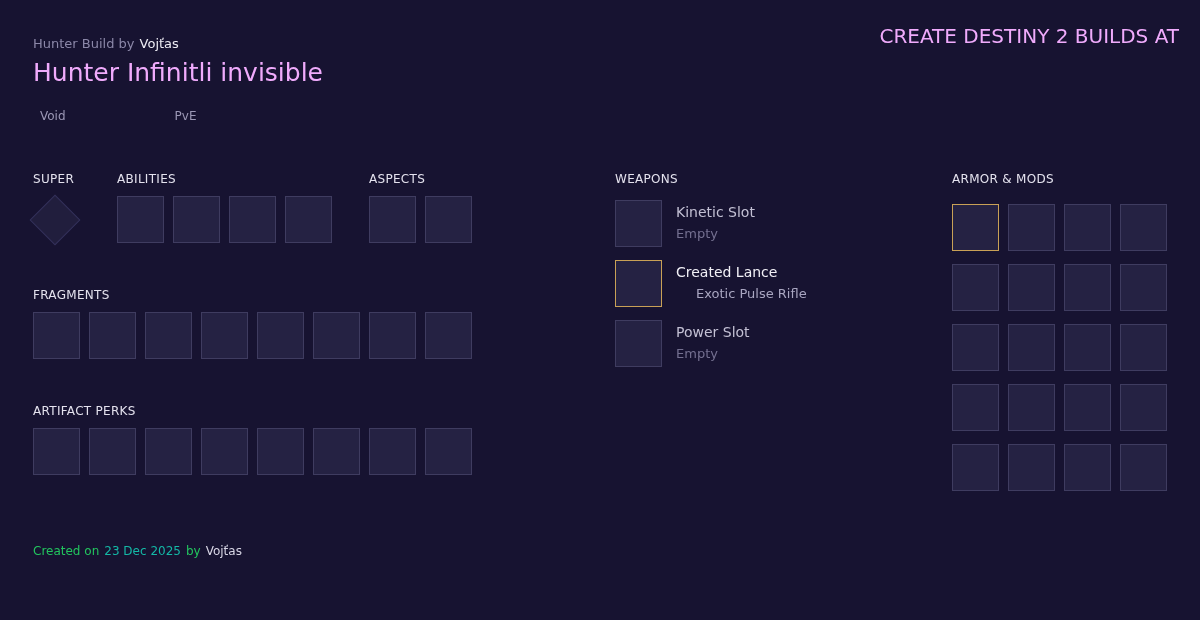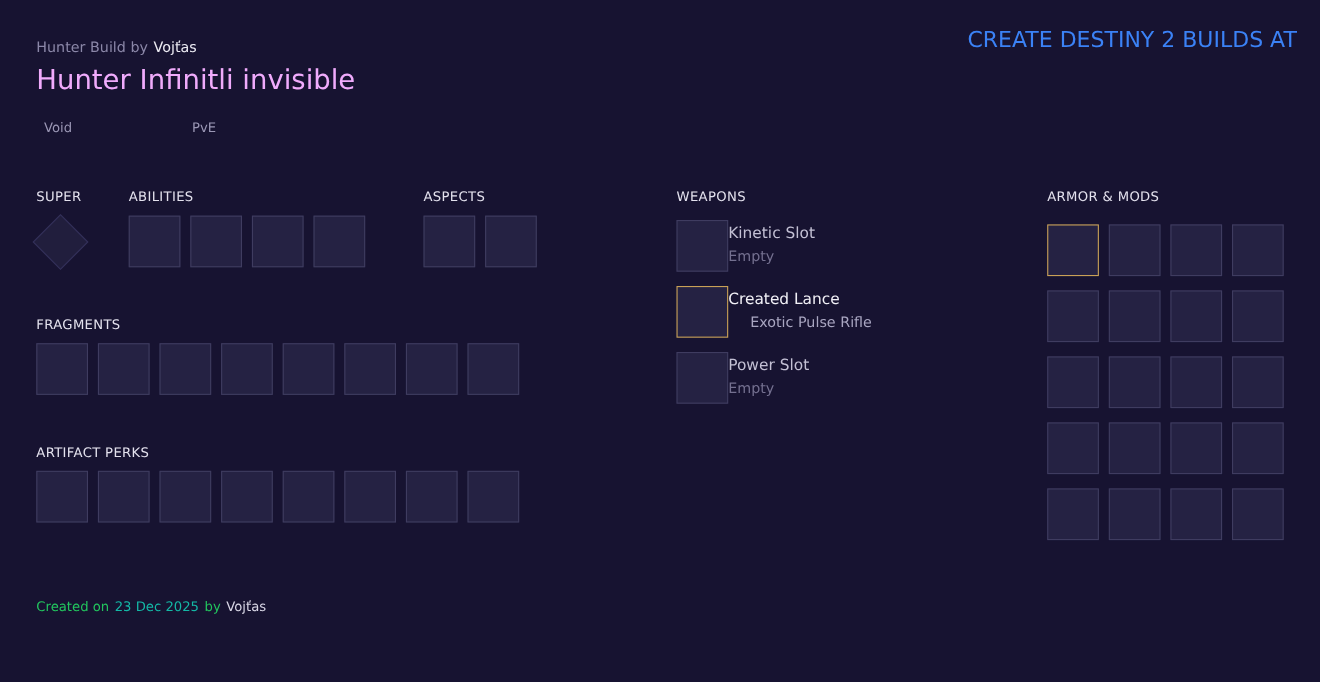--- a/index.html
+++ b/index.html
@@ -13,21 +13,21 @@
   .abs { position: absolute; }
 
   
   .byline { left: 33px; top: 36px; font-size: 13px; color: #8b87a8; display: flex; gap: 5px; }
   .byline .author { color: #edecf4; }
   .page-title { left: 33px; top: 59px; font-size: 25px; color: #f0abfc; font-weight: 400; line-height: 1.1; }
   .tags { left: 33px; top: 109px; font-size: 12px; color: #9b97b5; display: flex; }
   .tag-void { margin-left: 7px; }
   .tag-pve { margin-left: 109px; }
   .promo { right: 21px; top: 24px; font-size: 20px; display: flex; gap: 7px; white-space: nowrap; }
-  .promo .promo-prefix { color: #3b82f6; }
+  .promo .promo-prefix { color: #f0abfc; }
   .promo .promo-brand { color: var(--brand, #e5a53e); cursor: pointer; }
 
   
   .section-label { font-size: 12px; line-height: 14px; color: #e4e2ee; letter-spacing: 0.3px; }
   .tile {
     width: 47px; height: 47px;
     background: var(--tile-fill, #252243);
     border: 1px solid var(--tile-border, #3f3c60);
     flex: none;
   }
@@ -36,34 +36,34 @@
 
   
   .sec-super { left: 33px; top: 172px; }
   .super-diamond {
     width: 36px; height: 36px; margin: 16px 0 0 4px;
     background: #211e3d; border: 1px solid #33305a;
     transform: rotate(45deg);
   }
   .sec-abilities { left: 117px; top: 172px; }
   .sec-abilities .tile-row { margin-top: 10px; }
-  .sec-aspects { left: 369px; top: 172px; margin-left: 16px; }
+  .sec-aspects { left: 369px; top: 172px; }
   .sec-aspects .tile-row { margin-top: 10px; }
 
   
   .sec-fragments { left: 33px; top: 288px; }
   .sec-fragments .tile-row { margin-top: 10px; }
   .sec-artifact { left: 33px; top: 404px; }
   .sec-artifact .tile-row { margin-top: 10px; }
 
   
   .sec-weapons { left: 615px; top: 172px; }
   .weapon-rows { margin-top: 14px; }
   .weapon-row { display: flex; margin-bottom: 13px; }
-  .weapon-text { padding-top: 5px; }
+  .weapon-text { margin-left: 14px; padding-top: 5px; }
   .weapon-name { font-size: 14px; color: #c3c0d4; line-height: 1.1; }
   .weapon-name.equipped { color: #f1f0f6; }
   .weapon-detail { font-size: 13px; color: #747090; margin-top: 7px; line-height: 1.1; }
   .weapon-detail.equipped { color: #a9a6c1; }
   .weapon-detail.indent { margin-left: 20px; }
 
   
   .sec-armor { left: 952px; top: 172px; }
   .armor-grid {
     margin-top: 18px;

